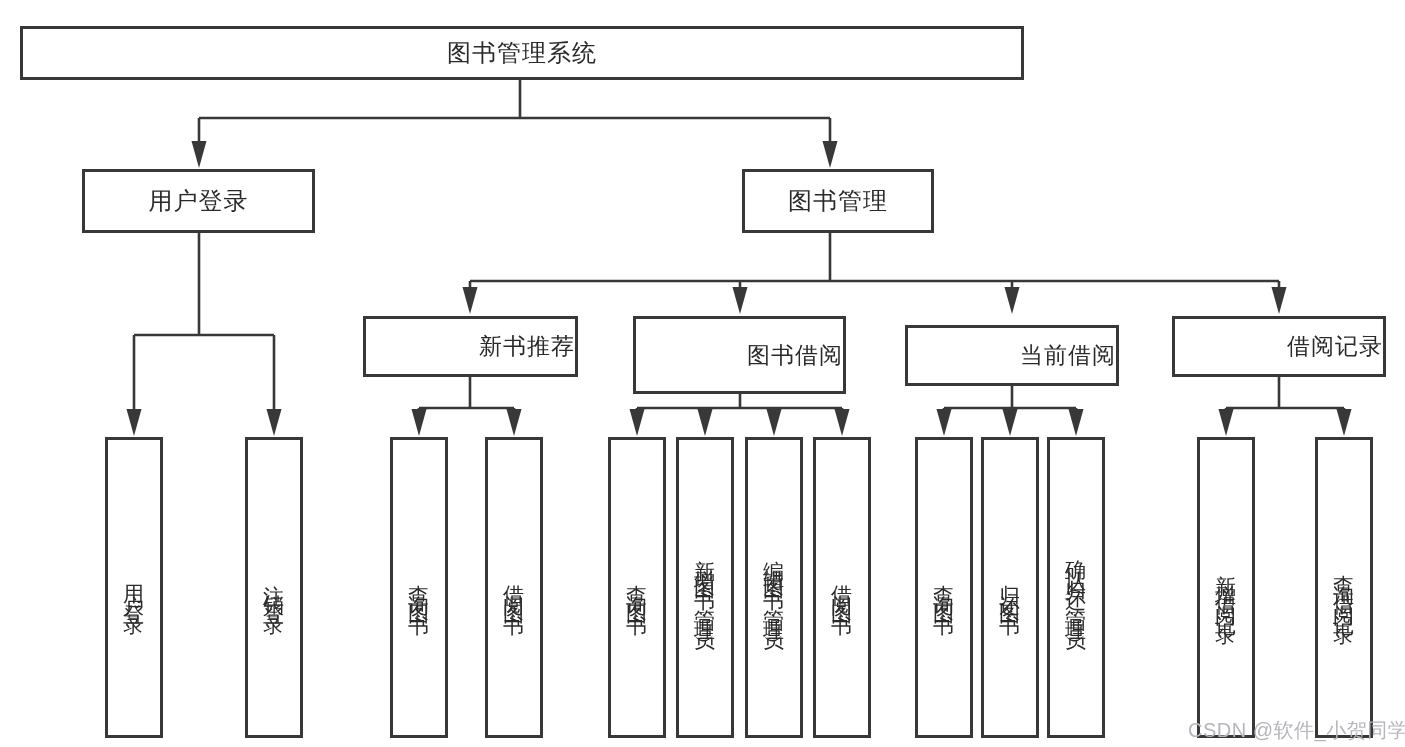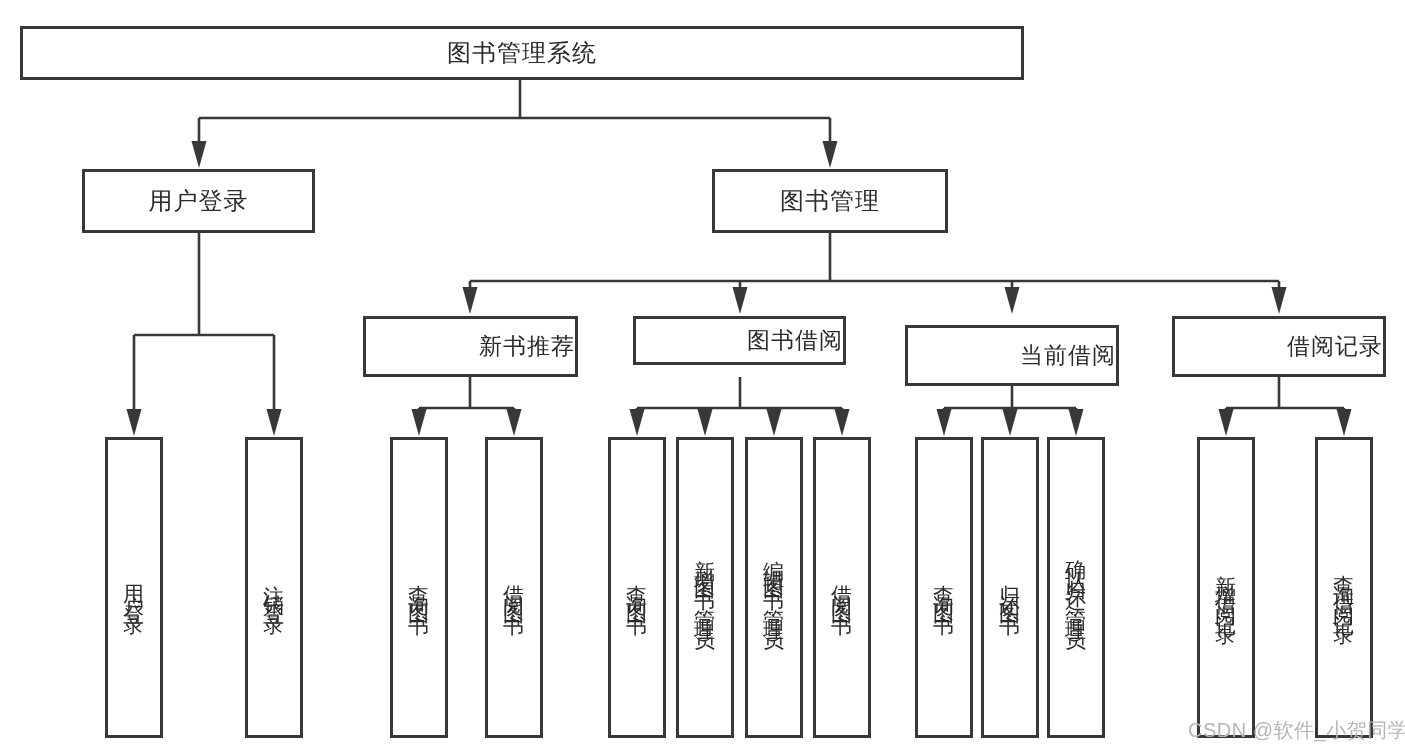--- a/index.html
+++ b/index.html
@@ -95,28 +95,28 @@
     </g>
   </svg>
 
   <div class="node lvl1" style="left:20px; top:13px; width:1004px; height:54px;margin-top:13px;">
     <span>图书管理系统</span>
   </div>
 
   <div class="node lvl2" style="left:82px; top:169px; width:233px; height:64px;">
     <span>用户登录</span>
   </div>
-  <div class="node lvl2" style="left:712px; top:169px; width:236px; height:64px;">
+  <div class="node lvl2" style="left:742px; top:169px; width:192px; height:64px;">
     <span>图书管理</span>
   </div>
 
   <div class="node lvl3" style="left:363px; top:316px; width:215px; height:61px;">
     <span>新书推荐</span>
   </div>
-  <div class="node lvl3" style="left:633px; top:316px; width:213px; height:49px;">
+  <div class="node lvl3" style="left:633px; top:316px; width:213px; height:78px;">
     <span>图书借阅</span>
   </div>
   <div class="node lvl3" style="left:905px; top:316px; width:214px; height:61px;margin-top:9px;">
     <span>当前借阅</span>
   </div>
   <div class="node lvl3" style="left:1172px; top:316px; width:214px; height:61px;">
     <span>借阅记录</span>
   </div>
 
   <div class="node leaf" style="left:105px; top:437px; width:58px; height:301px;">

